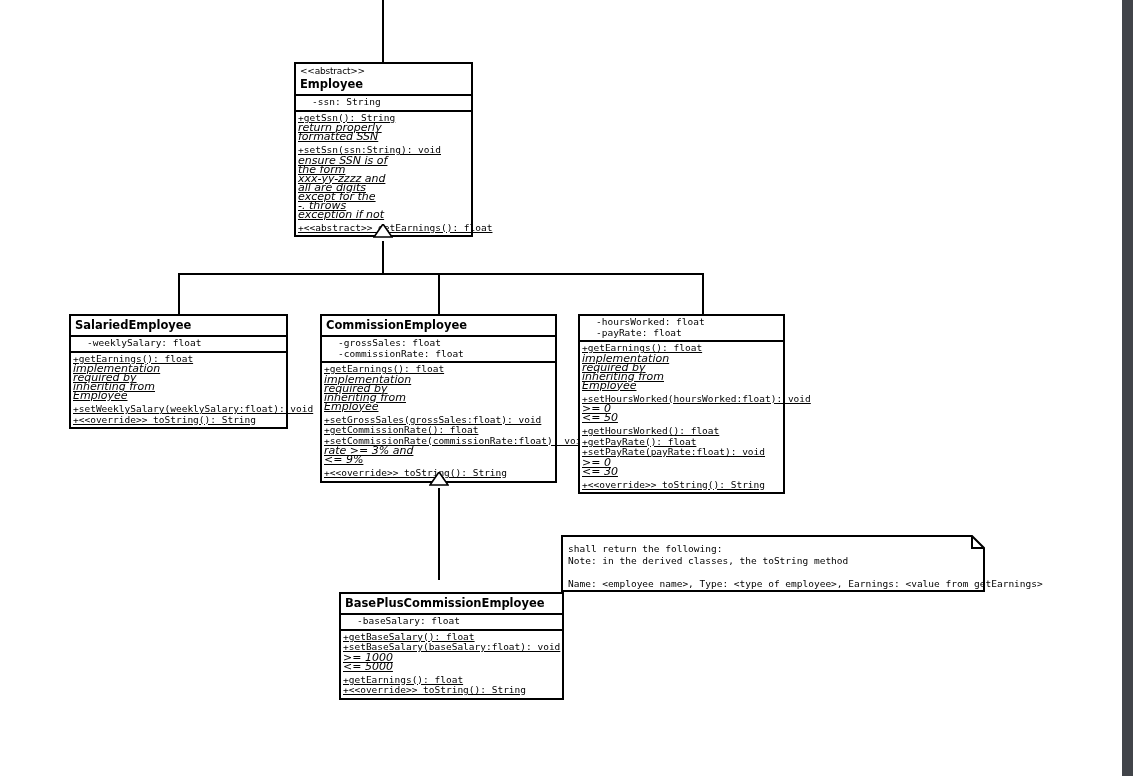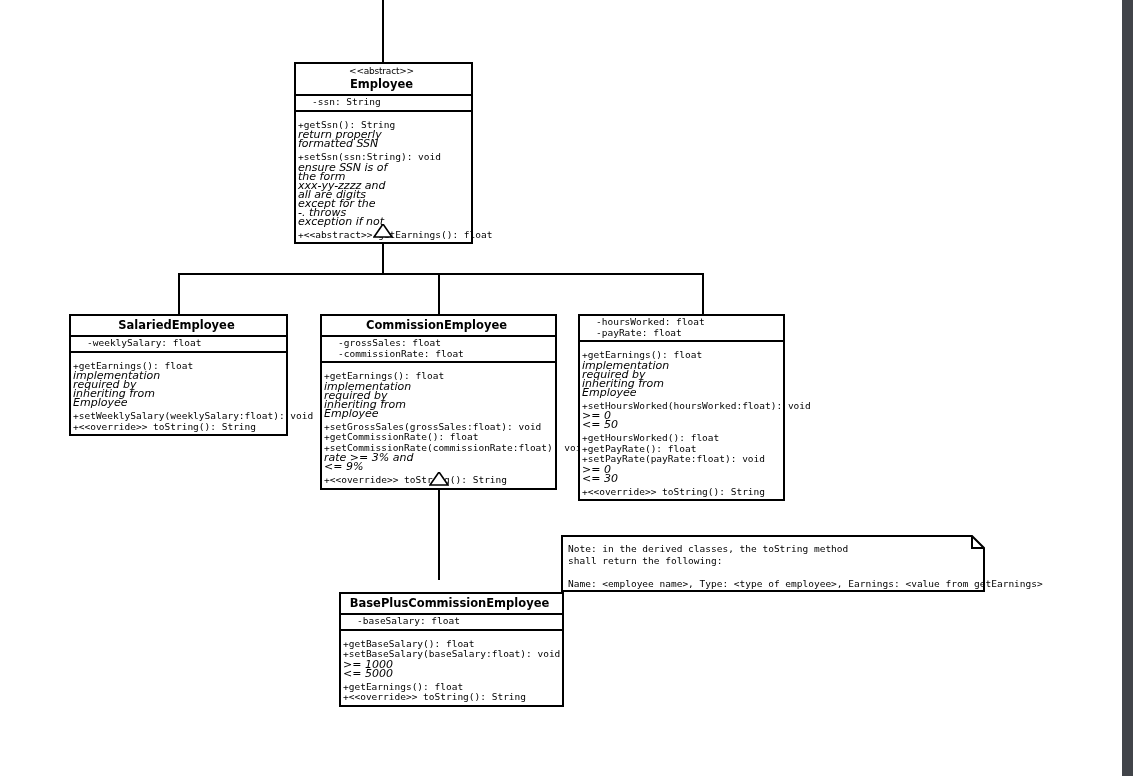--- a/index.html
+++ b/index.html
@@ -25,21 +25,20 @@
   .uml-class {
     position: absolute;
     box-sizing: border-box;
     border: 2px solid #000000;
     background: #ffffff;
     z-index: 5;
   }
   .uml-header {
     box-sizing: border-box;
     border-bottom: 2px solid #000000;
-    text-align: center;
     padding: 2px 8px 3px 4px;
   }
   .uml-stereotype {
     font-family: "DejaVu Sans", sans-serif;
     font-size: 9px;
     line-height: 11px;
     color: #000;
     letter-spacing: -0.2px;
   }
   .uml-name {
@@ -49,21 +48,22 @@
     line-height: 14px;
     color: #000;
   }
   .uml-attrs {
     box-sizing: border-box;
     border-bottom: 2px solid #000000;
     padding: 1px 2px 2px 16px;
   }
   .uml-ops {
     box-sizing: border-box;
-    padding: 8px 2px 2px 2px;
+    padding: 1px 2px 2px 2px;
+    text-decoration: underline;
   }
   .sig {
     font-family: "DejaVu Sans Mono", monospace;
     font-size: 9.5px;
     line-height: 10.5px;
     color: #000;
     white-space: pre;
   }
   .note-line {
     font-family: "DejaVu Sans", sans-serif;
@@ -268,22 +268,22 @@
       <div class="sig">+&lt;&lt;override&gt;&gt; toString(): String</div>
     </div>
   </div>
 
   <div class="uml-note" style="left:561px; top:535px; width:424px; height:57px;">
     <svg class="note-body" viewBox="0 0 424 57" preserveAspectRatio="none">
       <path d="M1,1 L411,1 L423,13 L423,56 L1,56 Z" fill="#ffffff" stroke="#000000" stroke-width="2"></path>
       <path d="M411,1 L411,13 L423,13" fill="none" stroke="#000000" stroke-width="2"></path>
     </svg>
     <div class="note-text">
+      <div>shall return the following:</div>
       <div>Note: in the derived classes, the toString method</div>
-      <div>shall return the following:</div>
       <div>&nbsp;</div>
       <div>Name: &lt;employee name&gt;, Type: &lt;type of employee&gt;, Earnings: &lt;value from getEarnings&gt;</div>
     </div>
   </div>
 
 </div>
 
 <div id="scrollbar"></div>
 
 </body></html>

